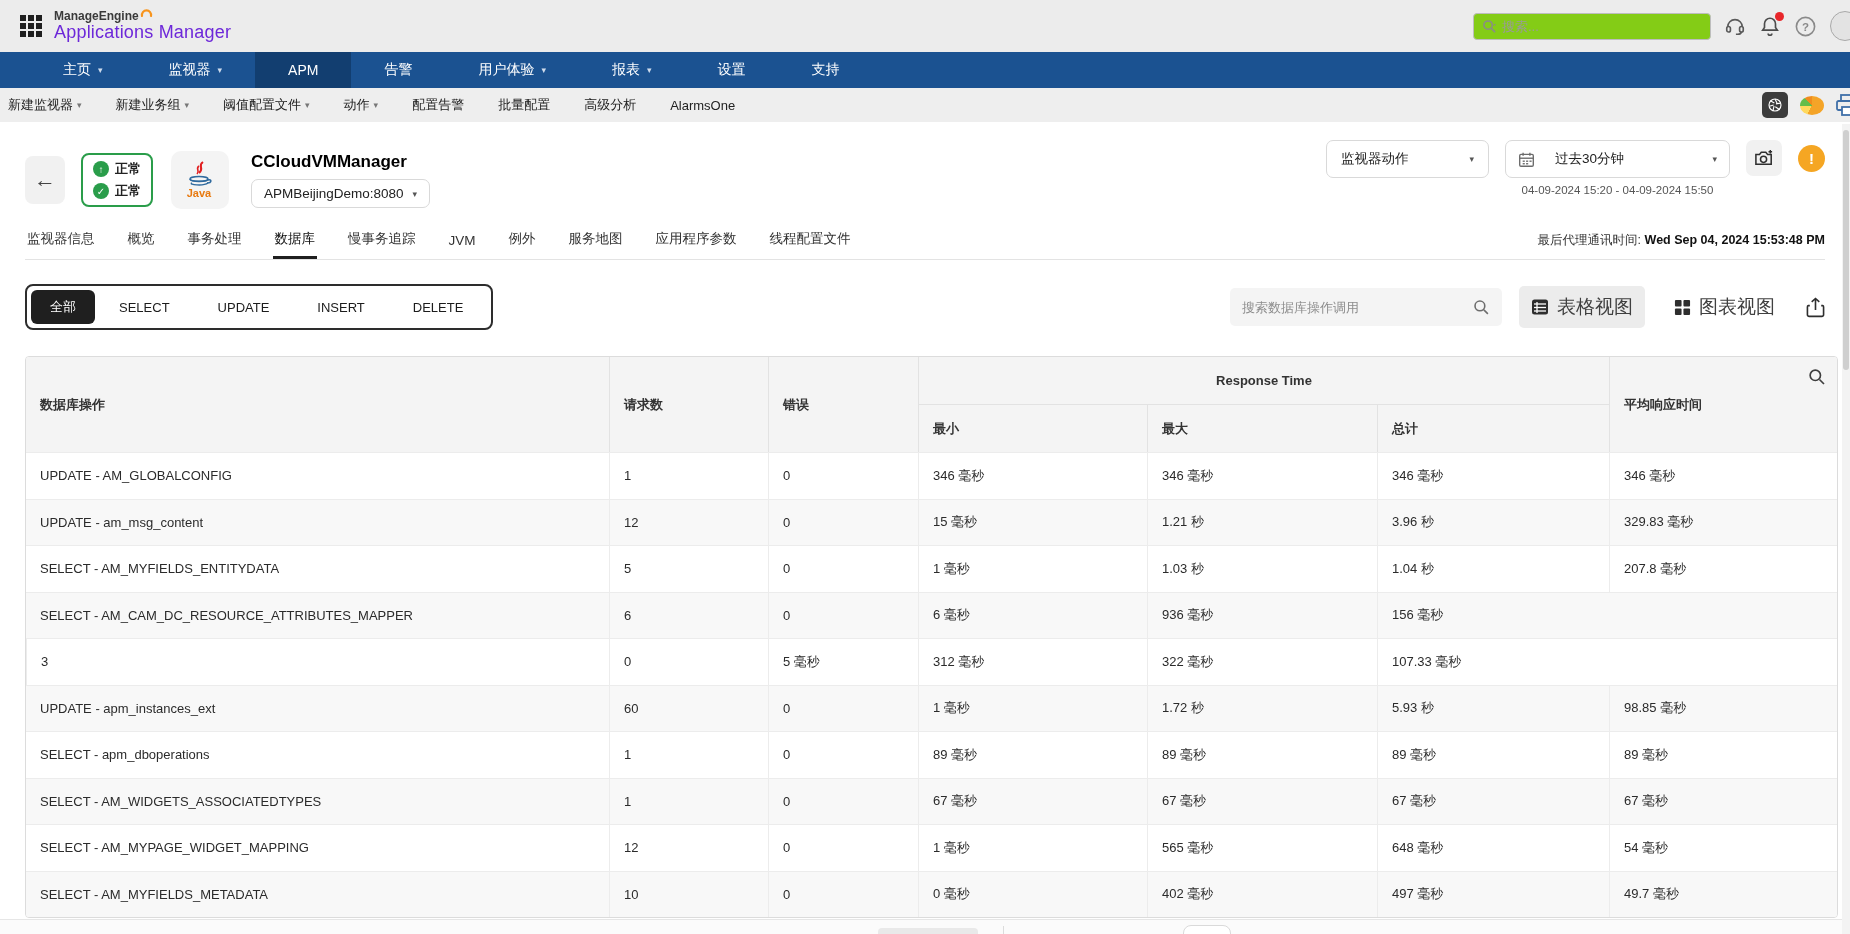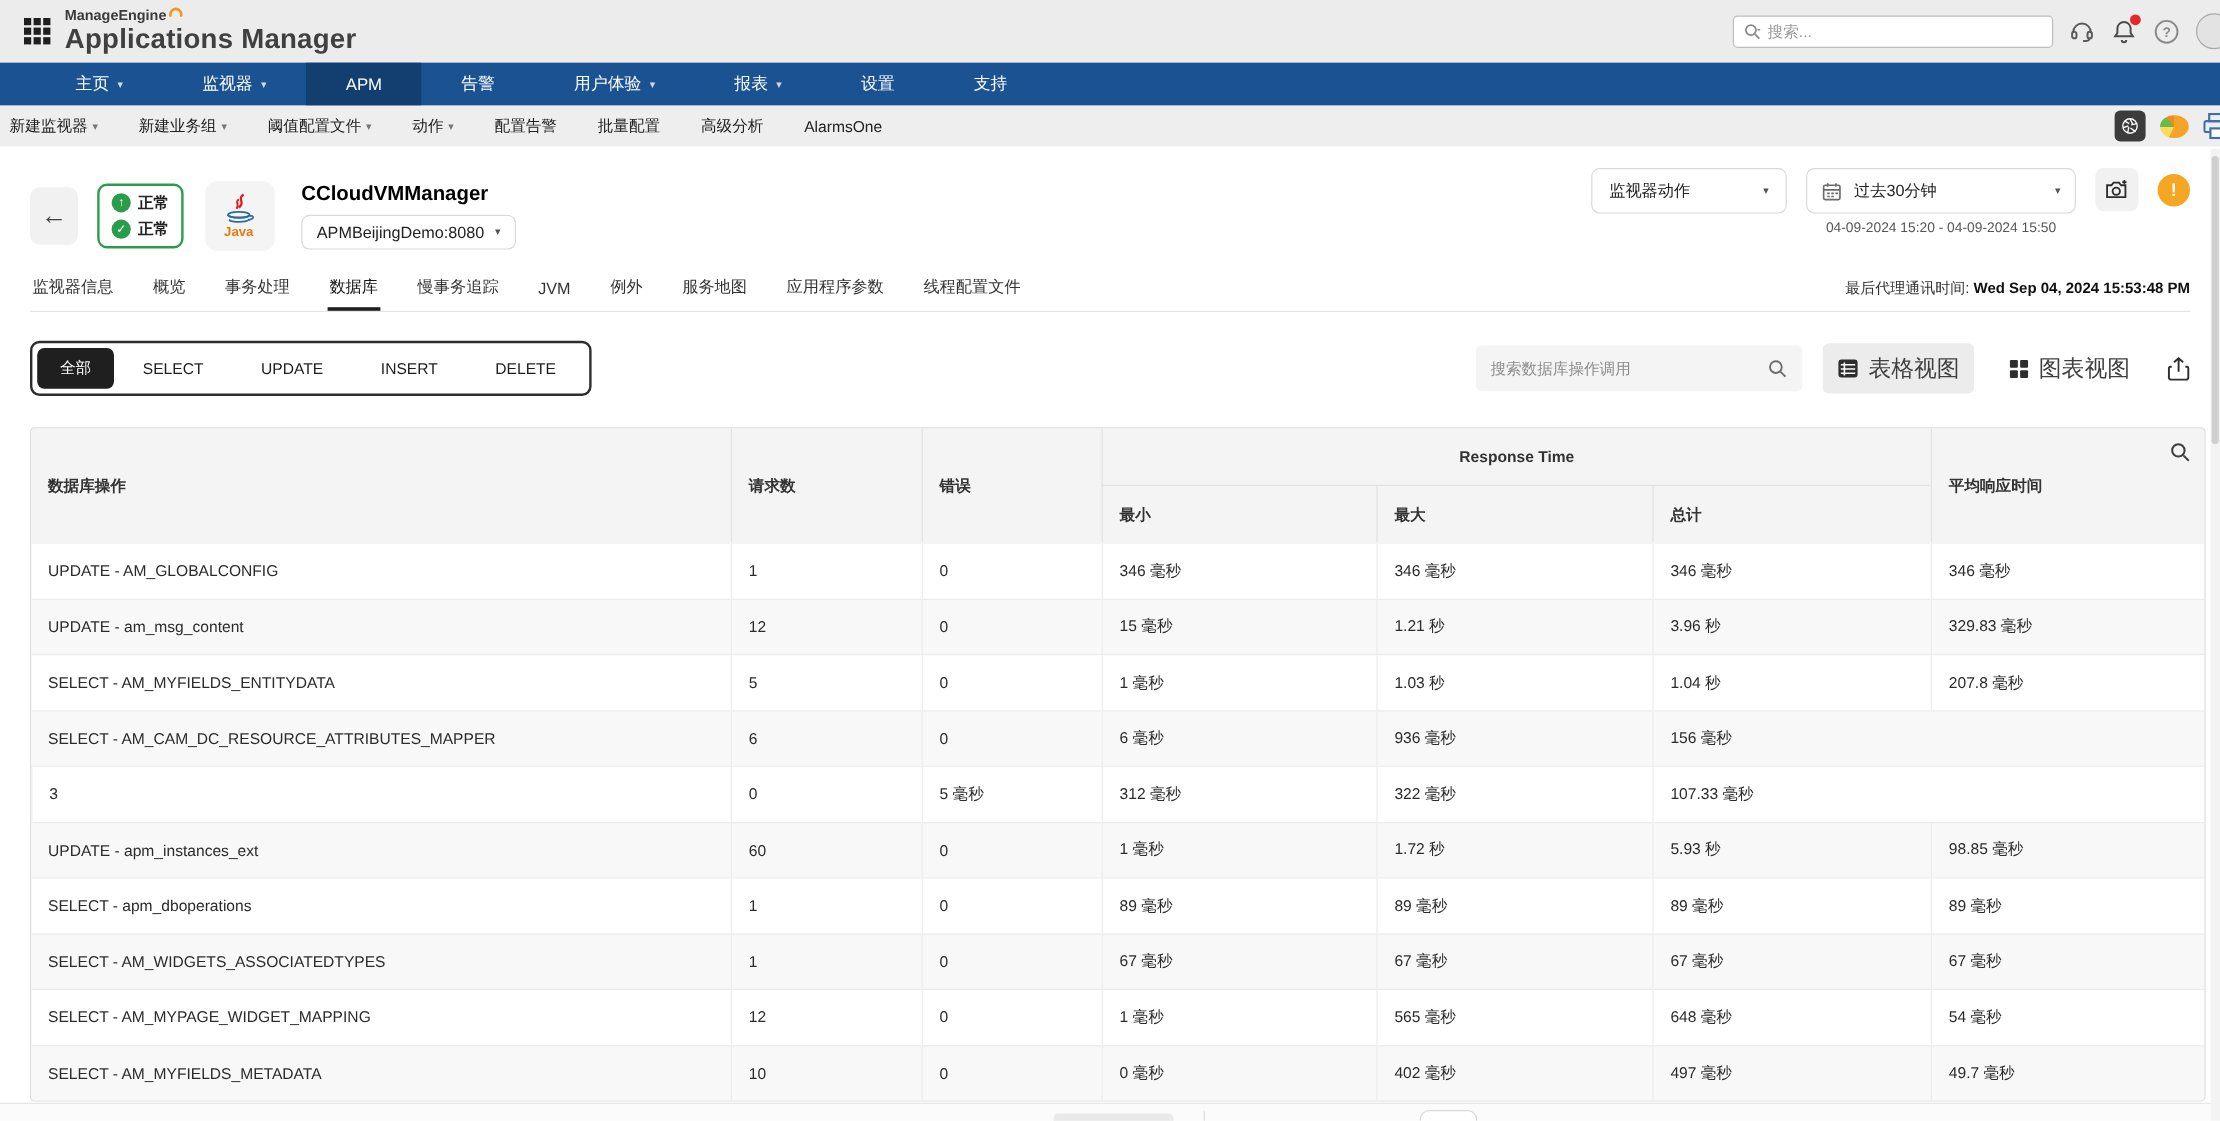--- a/index.html
+++ b/index.html
@@ -7,23 +7,23 @@
   body { font-family:"Liberation Sans","DejaVu Sans",sans-serif; background:#fff; overflow:hidden; }
   .page { position:relative; width:1850px; height:934px; overflow:hidden; }
 
   
   .topbar { height:52px; background:#ececec; display:flex; align-items:center; padding:0 14px; position:relative; }
   .apps-grid { display:grid; grid-template-columns:repeat(3,6px); grid-template-rows:repeat(3,6px); gap:2px; margin:0 12px 0 6px; cursor:pointer; }
   .apps-grid i { background:#1f1f1f; display:block; }
   .brand { line-height:1.1; }
   .brand .b1 { font-size:12px; font-weight:700; color:#3a3a3a; display:flex; align-items:flex-start; }
   .brand .b1 svg { margin-left:1px; margin-top:-2px; }
-  .brand .b2 { font-size:23px; font-weight:700; color:#404040; letter-spacing:.2px; }
+  .brand .b2 { font-size:18px; font-weight:400; color:#6d28d9; letter-spacing:.2px; }
   .topbar-right { position:absolute; right:0; top:0; height:52px; display:flex; align-items:center; gap:13px; padding-right:8px; }
-  .g-search { width:267px; height:27px; background:#ffffff; border:1px solid #bdbdbd; border-radius:4px; display:flex; align-items:center; padding:0 8px; }
+  .g-search { width:238px; height:27px; background:#84cc16; border:1px solid #bdbdbd; border-radius:4px; display:flex; align-items:center; padding:0 8px; }
   .g-search input { border:0; outline:0; background:transparent; font-size:13px; color:#444; width:170px; margin-left:5px; font-family:inherit; }
   .g-search input::placeholder { color:#9a9a9a; }
   .icon-btn { position:relative; display:inline-flex; align-items:center; justify-content:center; cursor:pointer; }
   .red-dot { position:absolute; top:-3px; right:-3px; width:9px; height:9px; background:#e8262a; border-radius:50%; }
   .avatar-partial { width:30px; height:30px; border-radius:50%; background:#e3e3e3; border:1px solid #a9a9a9; margin-right:-18px; }
 
   
   .nav { height:36px; background:#1b5291; display:flex; align-items:stretch; padding-left:30px; }
   .nav-item { display:flex; align-items:center; gap:7px; padding:0 33px; color:#fff; font-size:14px; cursor:pointer; }
   .nav-item.active { background:#123e70; }
@@ -47,21 +47,21 @@
   .status-row { display:flex; align-items:center; gap:6px; font-size:13px; font-weight:700; color:#222; }
   .st-ic { width:16px; height:16px; border-radius:50%; background:#2a9d4a; color:#fff; font-size:10px; display:flex; align-items:center; justify-content:center; }
   .java-tile { width:58px; height:58px; background:#f4f4f4; border-radius:10px; display:flex; align-items:center; justify-content:center; margin-right:22px; }
   .title-wrap .m-title { font-size:17px; font-weight:700; color:#000000; }
   .instance-dd { margin-top:7px; border:1px solid #d9d9d9; border-radius:7px; background:#fff; padding:6px 12px; font-size:13.5px; color:#222; display:inline-flex; align-items:center; gap:9px; cursor:pointer; }
   .instance-dd .caret { font-size:9px; color:#555; }
 
   .mh-right { position:absolute; right:0; top:0; display:flex; align-items:flex-start; gap:16px; }
   .select-box { border:1px solid #d9d9d9; border-radius:7px; background:#fff; height:38px; display:flex; align-items:center; font-size:13.5px; color:#222; cursor:pointer; position:relative; }
   .monitor-actions { width:163px; padding:0 14px; justify-content:space-between; }
-  .time-dd { width:225px; padding:0 12px; gap:10px; }
+  .time-dd { width:225px; padding:0 12px; gap:20px; }
   .time-dd .grow { flex:1; }
   .time-dd .caret, .monitor-actions .caret { font-size:9px; color:#555; }
   .time-wrap { display:flex; flex-direction:column; align-items:center; }
   .time-detail { margin-top:6px; font-size:11.5px; color:#555; }
   .cam-btn { width:36px; height:36px; background:#f1f1f1; border-radius:7px; display:flex; align-items:center; justify-content:center; cursor:pointer; }
   .warn-btn { width:27px; height:27px; border-radius:50%; background:#f5a623; color:#fff; font-weight:700; font-size:15px; display:flex; align-items:center; justify-content:center; margin-top:5px; cursor:pointer; }
 
   .tabs-row { display:flex; align-items:flex-end; margin-top:4px; border-bottom:1px solid #e3e3e3; position:relative; height:36px; }
   .tab { font-size:13.5px; color:#333; padding:0 2px 11px; margin-right:29px; cursor:pointer; white-space:nowrap; }
   .tab.active { border-bottom:3px solid #1f1f1f; padding-bottom:8px; color:#111; }

